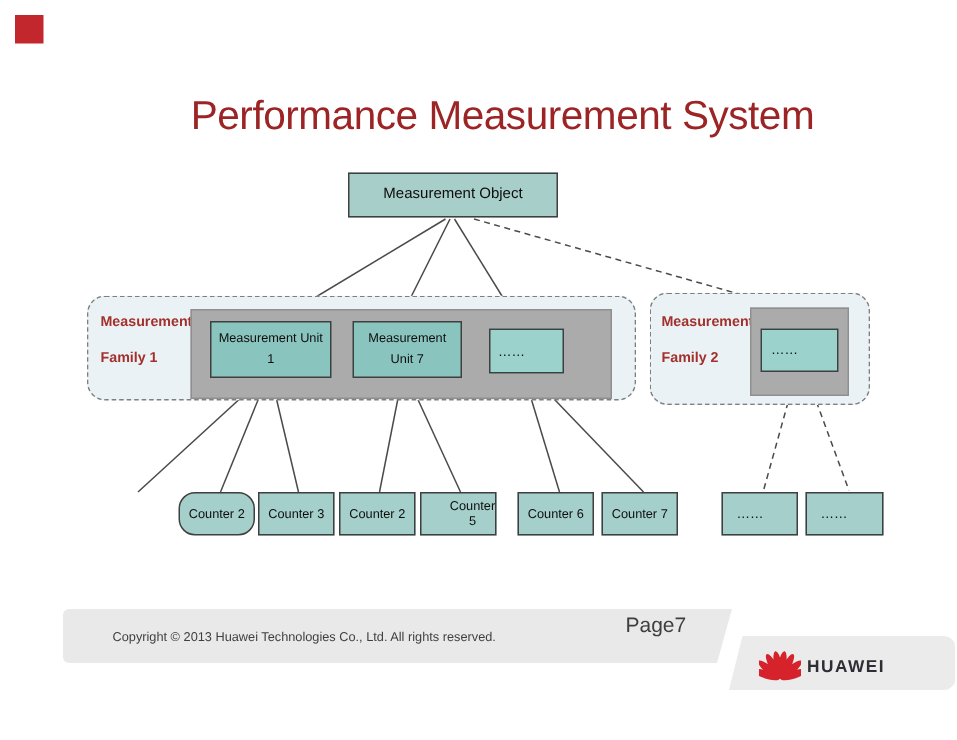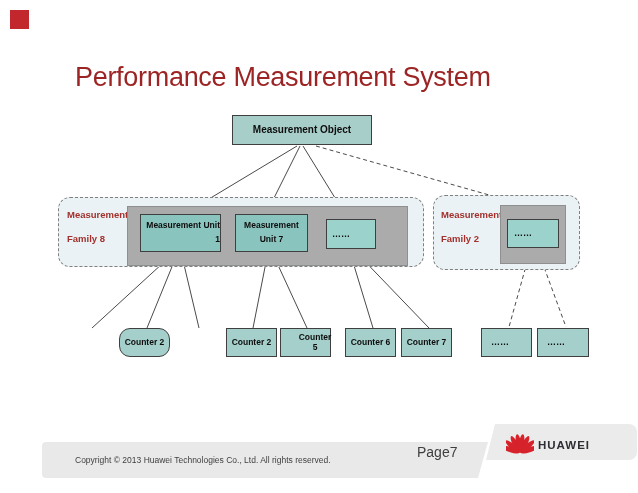--- a/index.html
+++ b/index.html
@@ -5,62 +5,62 @@
   html,body{margin:0;padding:0;background:#ffffff;}
   #slide{
     position:relative;width:638px;height:493px;background:#ffffff;overflow:hidden;
     font-family:"Liberation Sans","DejaVu Sans",sans-serif;
   }
   
   #accent-square{position:absolute;left:10px;top:10px;width:19px;height:19px;background:#C1272D;}
   
   #title{
     position:absolute;left:75px;top:62px;width:520px;
-    font-size:27px;letter-spacing:-0.3px;color:#9C2424;font-weight:400;white-space:nowrap;
+    font-size:27px;letter-spacing:-0.3px;color:#9C2424;font-weight:400;white-space:nowrap;text-align:center;
   }
   
   .box{
     position:absolute;box-sizing:border-box;border:1px solid #3F3F3F;
     display:flex;flex-direction:column;align-items:center;justify-content:center;
-    text-align:center;font-weight:bold;color:#0d0d0d;line-height:1.15;
+    text-align:center;font-weight:normal;color:#0d0d0d;line-height:1.15;
   }
   #root-box{left:232px;top:115px;width:140px;height:30px;background:#A8CEC9;font-size:10px;}
   
   .family{
     position:absolute;box-sizing:border-box;background:#EAF2F5;
     border:1px dashed #7F7F7F;border-radius:12px;
   }
   #family1{left:58px;top:197px;width:366px;height:70px;}
   #family2{left:433px;top:195px;width:147px;height:75px;}
   .family-label{
     position:absolute;color:#A3302C;font-size:9.5px;font-weight:600;line-height:1.1;white-space:nowrap;
   }
   
   .gray-band{position:absolute;box-sizing:border-box;background:#ABABAB;border:1px solid #8F8F8F;}
   #gray1{left:127px;top:206px;width:281px;height:60px;}
   #gray2{left:500px;top:205px;width:66px;height:59px;}
   .unit{background:#8AC4BE;font-size:8.5px;}
-  #unit1{left:140px;top:214px;width:81px;height:38px;justify-content:space-evenly;padding:2px 0;align-items:flex-end;}
+  #unit1{left:140px;top:214px;width:81px;height:38px;justify-content:space-evenly;padding:2px 0;}
   #unit2{left:235px;top:214px;width:73px;height:38px;justify-content:space-evenly;padding:2px 0;}
   .dots-box{background:#9BD3CC;font-size:9px;align-items:flex-start;justify-content:center;}
   #unit-more{left:326px;top:219px;width:50px;height:30px;padding-left:5px;}
   #family2-unit{left:507px;top:219px;width:52px;height:29px;padding-left:6px;}
   
   .counter{top:328px;width:51px;height:29px;background:#A4CFCA;font-size:8.5px;}
   #c1{left:65px;} #c2{left:119px;border-radius:11px;} #c3{left:172px;} #c4{left:226px;}
   #c5{left:280px;padding-left:19px;} #c6{left:345px;} #c7{left:401px;}
   .counter-more{top:328px;height:29px;background:#A4CFCA;font-size:9px;
     align-items:flex-start;justify-content:center;}
   #cm1{left:481px;width:51px;padding-left:9px;}
   #cm2{left:537px;width:52px;padding-left:9px;}
   
   #connectors{position:absolute;left:0;top:0;width:638px;height:493px;pointer-events:none;}
   
   #footer-bar{
-    position:absolute;left:42px;top:442px;width:446px;height:36px;background:#E9E9E9;
+    position:absolute;left:42px;top:406px;width:446px;height:36px;background:#E9E9E9;
     border-radius:4px 0 0 4px;
     clip-path:polygon(0 0,446px 0,436px 100%,0 100%);
   }
   #footer-copyright{
     position:absolute;left:33px;top:0;height:36px;display:flex;align-items:center;
     font-size:8.5px;color:#3F3F3F;white-space:nowrap;
   }
   #footer-page{
     position:absolute;left:375px;top:0;height:20px;display:flex;align-items:center;
     font-size:14px;color:#3F3F3F;
@@ -102,21 +102,21 @@
       <line stroke-dasharray="4 3" x1="537" y1="248" x2="566" y2="327"></line>
     </g>
   </svg>
 
   <div id="root-box" class="box">
     <span>Measurement Object</span>
   </div>
 
   <div id="family1" class="family"></div>
   <div class="family-label" style="left:67px;top:210px;">Measurement</div>
-  <div class="family-label" style="left:67px;top:234px;">Family 8</div>
+  <div class="family-label" style="left:67px;top:234px;">Family 1</div>
   <div id="gray1" class="gray-band"></div>
 
   <div id="unit1" class="box unit">
     <span>Measurement Unit</span>
     <span>1</span>
   </div>
   <div id="unit2" class="box unit">
     <span>Measurement</span>
     <span>Unit 7</span>
   </div>
@@ -127,20 +127,23 @@
   <div id="family2" class="family"></div>
   <div class="family-label" style="left:441px;top:210px;">Measurement</div>
   <div class="family-label" style="left:441px;top:234px;">Family 2</div>
   <div id="gray2" class="gray-band"></div>
   <div id="family2-unit" class="box dots-box">
     <span>……</span>
   </div>
 
   <div id="c2" class="box counter">
     <span>Counter 2</span>
+    </div>
+  <div id="c3" class="box counter">
+    <span>Counter 3</span>
     </div>
   <div id="c4" class="box counter">
     <span>Counter 2</span>
     </div>
   <div id="c5" class="box counter">
     <span>Counter 5</span>
     </div>
   <div id="c6" class="box counter">
     <span>Counter 6</span>
     </div>

